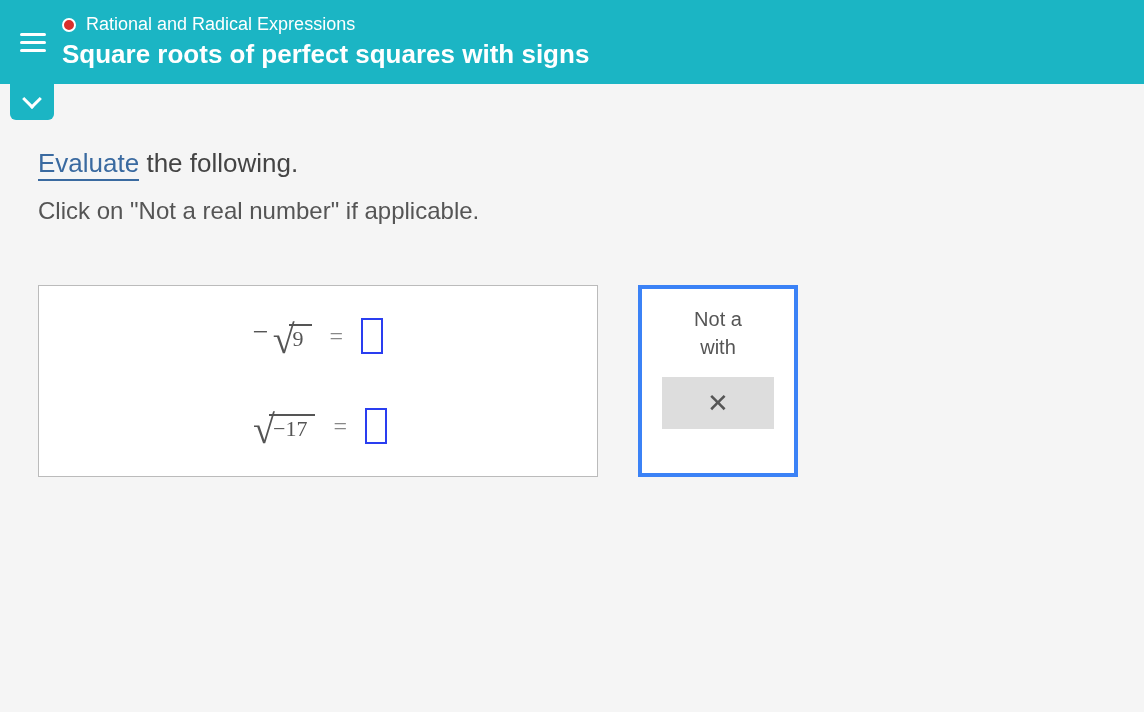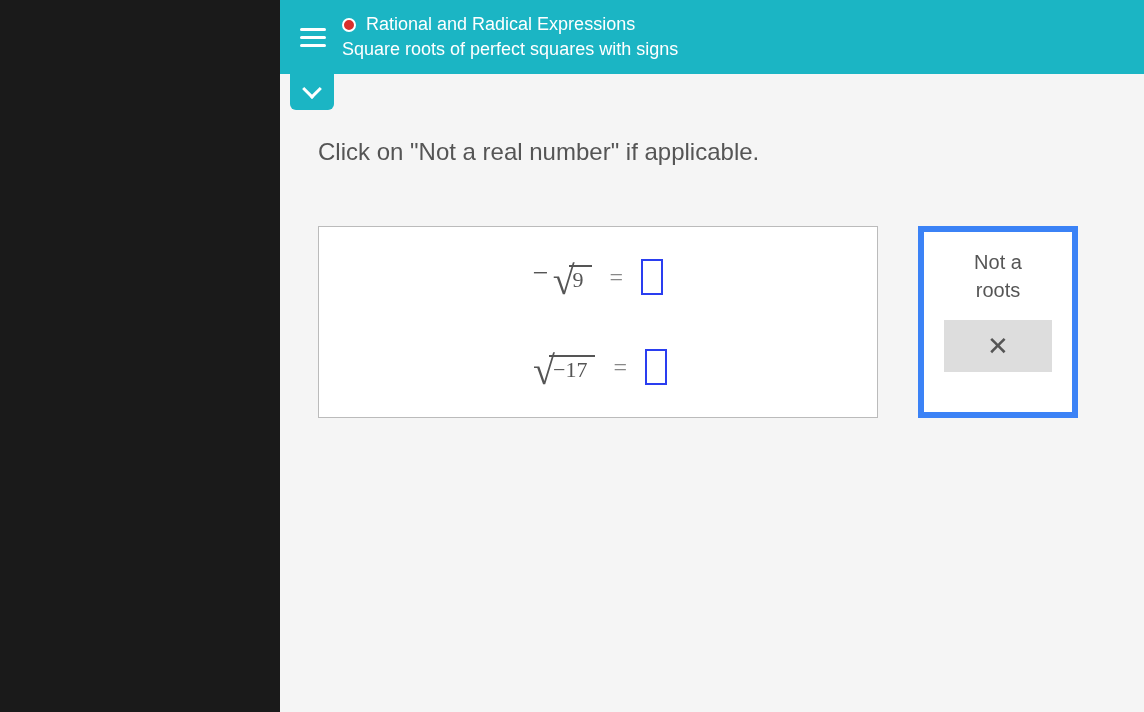--- a/index.html
+++ b/index.html
@@ -4,21 +4,20 @@
   <style>
     * { margin: 0; padding: 0; box-sizing: border-box; }
     body {
       font-family: Arial, Helvetica, sans-serif;
       background: #1a1a1a;
       width: 1144px;
       height: 712px;
       overflow: hidden;
     }
     .app-frame {
-      margin-left: 280px;
       height: 100%;
       background: #f5f5f5;
       position: relative;
     }
     .header-bar {
       background: #1bb5c4;
       display: flex;
       align-items: center;
       padding: 14px 20px;
       gap: 16px;
@@ -44,22 +43,22 @@
       margin-bottom: 4px;
     }
     .status-dot {
       width: 14px;
       height: 14px;
       border-radius: 50%;
       background: #d9302c;
       border: 2px solid #fff;
     }
     .header-line2 {
-      font-size: 18px;
-      font-weight: normal;
+      font-size: 26px;
+      font-weight: bold;
     }
     .collapse-tab {
       background: #1bb5c4;
       width: 44px;
       height: 36px;
       display: flex;
       align-items: center;
       justify-content: center;
       margin-left: 10px;
       border-radius: 0 0 6px 6px;
@@ -127,21 +126,21 @@
     }
     .eq-sign { font-size: 24px; color: #888; }
     .answer-slot {
       width: 22px;
       height: 36px;
       border: 2px solid #2a3ef0;
       background: #fff;
       cursor: text;
     }
     .side-panel {
-      border: 6px solid #3b82f6;
+      border: 4px solid #3b82f6;
       background: #fff;
       padding: 16px 20px;
       display: flex;
       flex-direction: column;
       gap: 16px;
       min-width: 160px;
     }
     .not-real-btn {
       font-size: 20px;
       color: #555;
@@ -177,20 +176,23 @@
       </div>
       <div class="header-line2">Square roots of perfect squares with signs</div>
     </div>
   </div>
 
   <div class="collapse-tab">
     <div class="chevron-down"></div>
   </div>
 
   <div class="content-area">
+    <div class="instruction-1">
+      <span class="evaluate-link">Evaluate</span><span> the following.</span>
+    </div>
     <div class="instruction-2">Click on "Not a real number" if applicable.</div>
 
     <div class="work-row">
       <div class="math-box">
 
         <div class="math-row">
           <span class="sqrt-wrap">
             <span class="neg-sign">−</span>
             <span class="radical-sym">√</span>
             <span class="radicand">9</span>
@@ -207,21 +209,21 @@
           </span>
           <span class="eq-sign">=</span>
           <span class="answer-slot"></span>
         </div>
 
       </div>
 
       <div class="side-panel">
         <div class="not-real-btn">
           <div>Not a</div>
-          <div>roots</div>
+          <div>with</div>
         </div>
         <div class="clear-btn">
           <span>✕</span>
         </div>
       </div>
     </div>
   </div>
 </div>
 
 </body></html>

